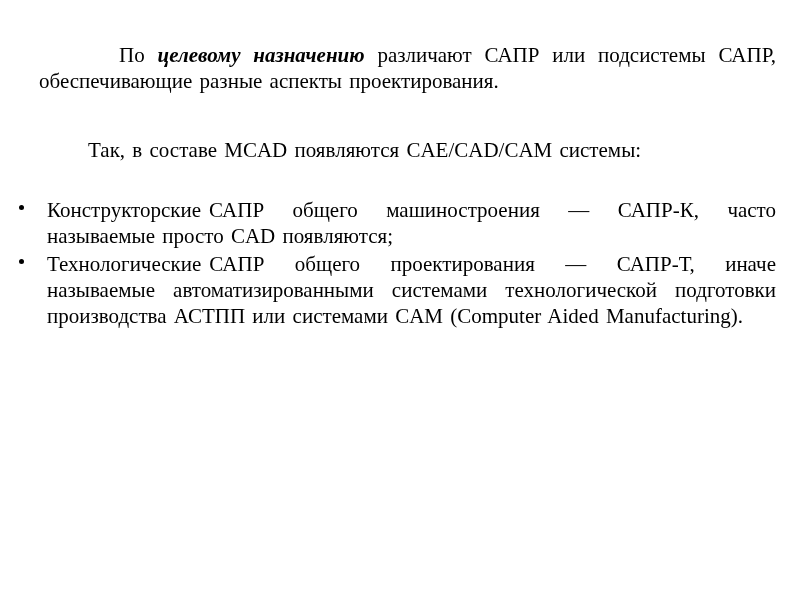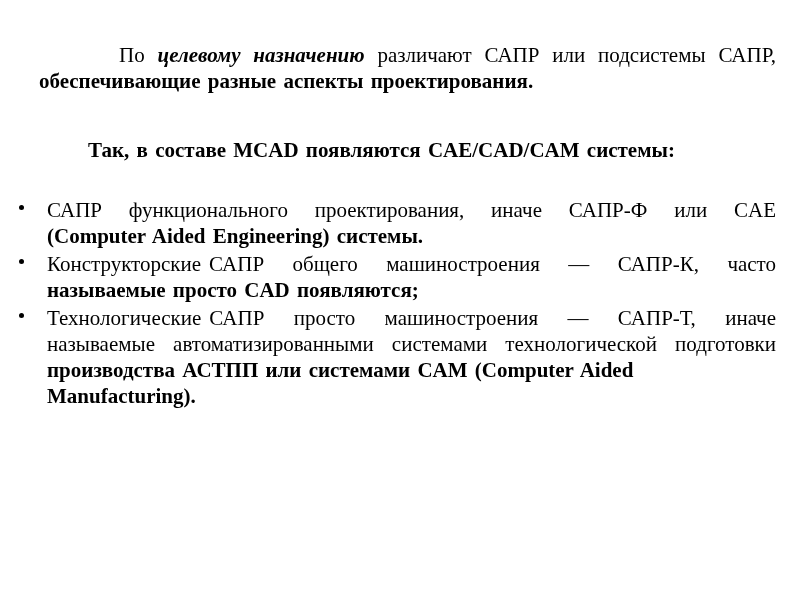--- a/index.html
+++ b/index.html
@@ -18,21 +18,21 @@
     width: 737px;
   }
   .line {
     font-size: 21px;
     line-height: 26px;
     white-space: normal;
   }
   
   .jl { text-align: justify; text-align-last: justify; }
   
-  .nl { text-align: left; word-spacing: 2px; font-weight: bold; }
+  .nl { text-align: left; word-spacing: 2px; }
   .indent1 { padding-left: 80px; }
   .p1 { margin-top: 42px; }
   .p2 { margin-top: 43px; padding-left: 49px; }
   .bullets { margin-top: 34px; }
   .bullet { position: relative; margin-left: 8px; }
   .bullet + .bullet { margin-top: 2px; }
   .dot {
     position: absolute;
     left: -28px; top: 8px;
     width: 5px; height: 5px;
@@ -51,34 +51,29 @@
 
     <div class="p1">
       <div class="line jl indent1"><span>По </span><span class="bi">целевому назначению</span><span> различают САПР или подсистемы САПР,</span></div>
       <div class="line nl">обеспечивающие разные аспекты проектирования.</div>
     </div>
 
     <div class="p2 line nl">Так, в составе MCAD появляются CAE/CAD/CAM системы:</div>
 
     <div class="bullets">
 
-      <div class="bullet">
-        <span class="dot"></span>
-        <div class="line jl">САПР функционального проектирования, иначе САПР-Ф или CAE</div>
-        <div class="line nl">(Computer Aided Engineering) системы.</div>
-      </div>
 
       <div class="bullet">
         <span class="dot"></span>
         <div class="line jl"><span class="it mr">Конструкторские</span><span>САПР общего машиностроения — САПР-К, часто</span></div>
         <div class="line nl">называемые просто CAD появляются;</div>
       </div>
 
       <div class="bullet">
         <span class="dot"></span>
-        <div class="line jl"><span class="it mr">Технологические</span><span>САПР просто машиностроения — САПР-Т, иначе</span></div>
+        <div class="line jl"><span class="it mr">Технологические</span><span>САПР общего проектирования — САПР-Т, иначе</span></div>
         <div class="line jl">называемые автоматизированными системами технологической подготовки</div>
         <div class="line nl">производства АСТПП или системами CAM (Computer Aided Manufacturing).</div>
       </div>
 
     </div>
   </div>
 </div>
 
 </body></html>

